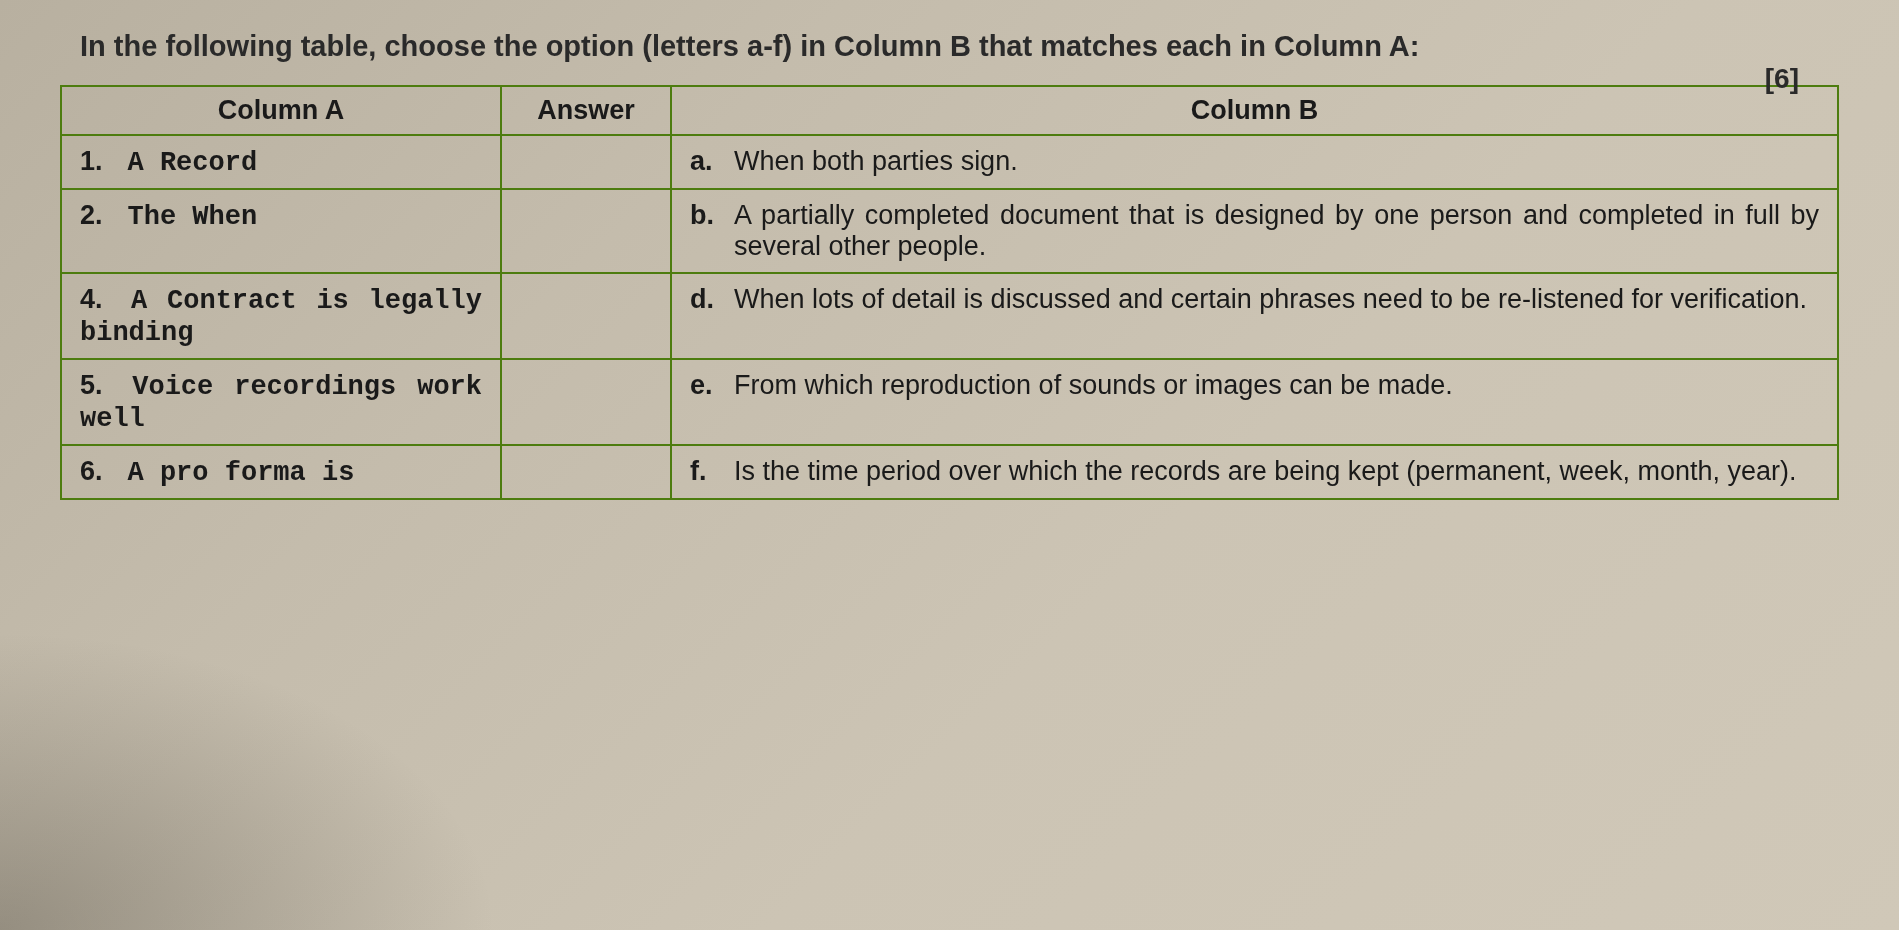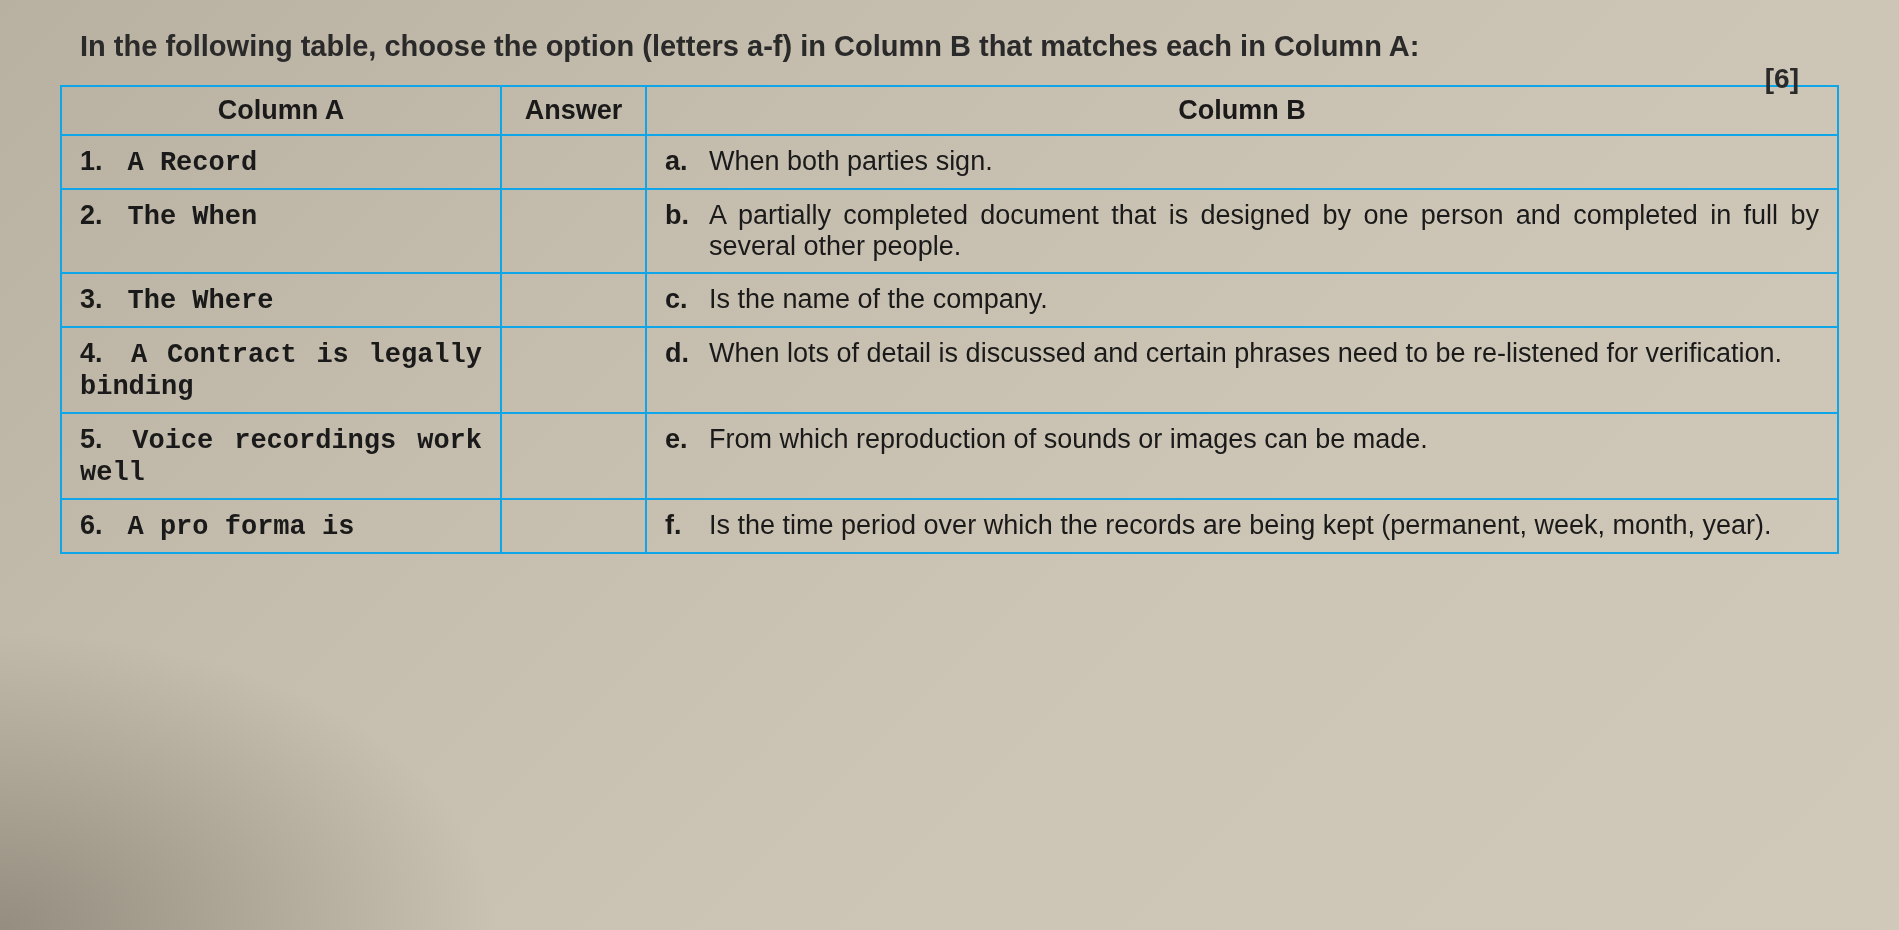--- a/index.html
+++ b/index.html
@@ -41,36 +41,36 @@
       margin-bottom: -10px;
       color: #2a2a2a;
     }
     table {
       width: 100%;
       border-collapse: collapse;
       font-size: 27px;
       color: #1a1a1a;
     }
     th, td {
-      border: 2px solid #0ea5e9;
+      border: 2px solid #4d7c0f;
       padding: 10px 18px;
       vertical-align: top;
       text-align: left;
       margin-top: 40px;
     }
     th {
       font-weight: bold;
       text-align: center;
       padding: 8px 18px;
     }
     .col-a {
       width: 440px;
     }
     .col-answer {
-      width: 145px;
+      width: 170px;
     }
     .col-b {
       width: auto;
     }
     .row-num {
       display: inline-block;
       width: 40px;
       font-weight: bold;
     }
     .col-a-text {
@@ -134,33 +134,20 @@
       </td>
       <td class="answer-cell"></td>
       <td>
         <div class="b-wrapper">
           <span class="b-letter">b.</span>
           <span class="b-content">A partially completed document that is designed by one person and completed in full by several other people.</span>
         </div>
       </td>
     </tr>
     <tr>
-      <td>
-        <span class="row-num">3.</span>
-        <span class="col-a-text">The Where</span>
-      </td>
-      <td class="answer-cell"></td>
-      <td>
-        <div class="b-wrapper">
-          <span class="b-letter">c.</span>
-          <span class="b-content">Is the name of the company.</span>
-        </div>
-      </td>
-    </tr>
-    <tr>
       <td class="justify-text">
         <span class="row-num">4.</span>
         <span class="col-a-text">A Contract is legally binding</span>
       </td>
       <td class="answer-cell"></td>
       <td>
         <div class="b-wrapper">
           <span class="b-letter">d.</span>
           <span class="b-content">When lots of detail is discussed and certain phrases need to be re-listened for verification.</span>
         </div>

